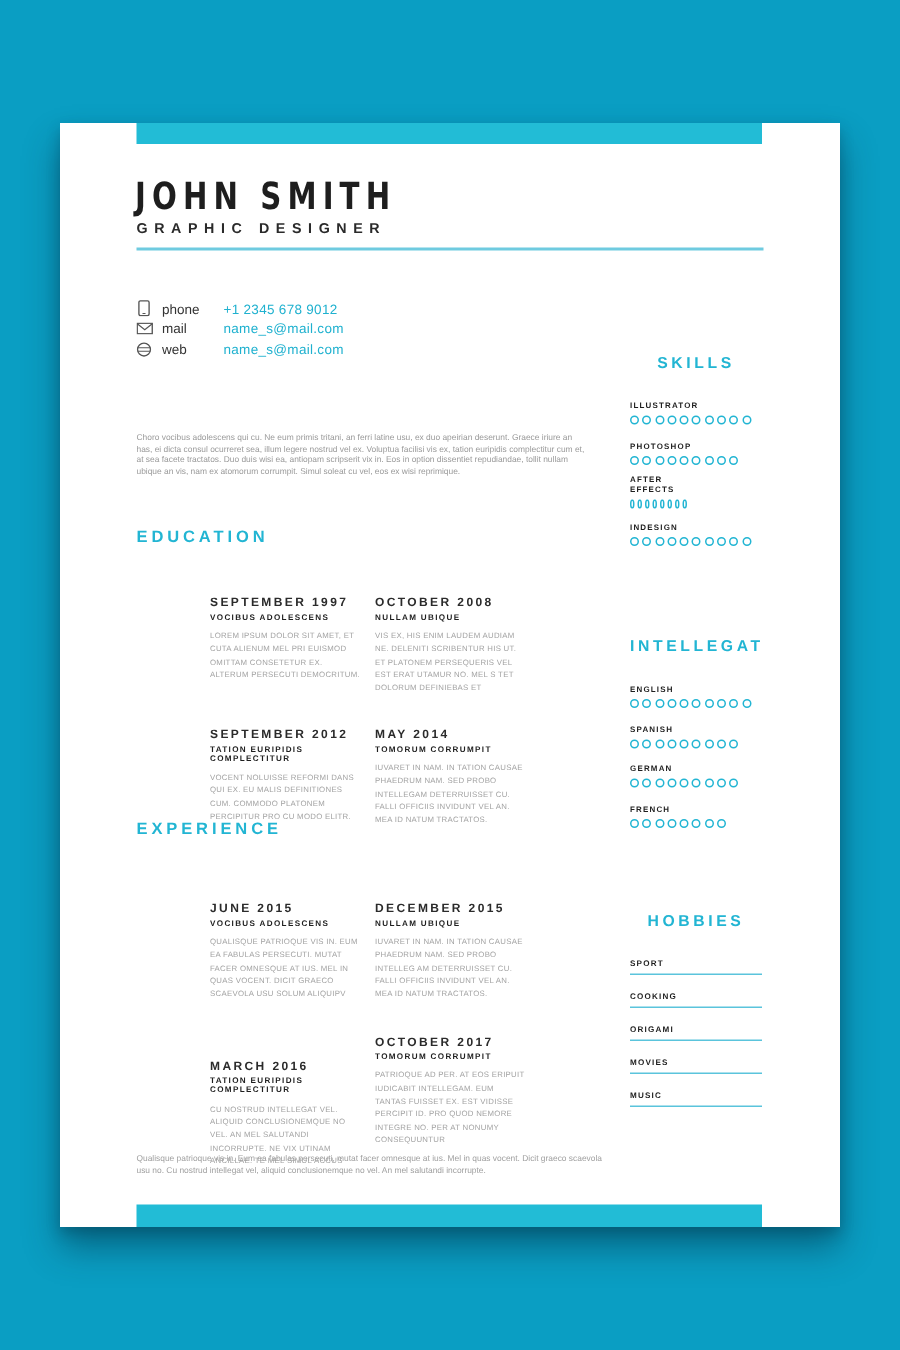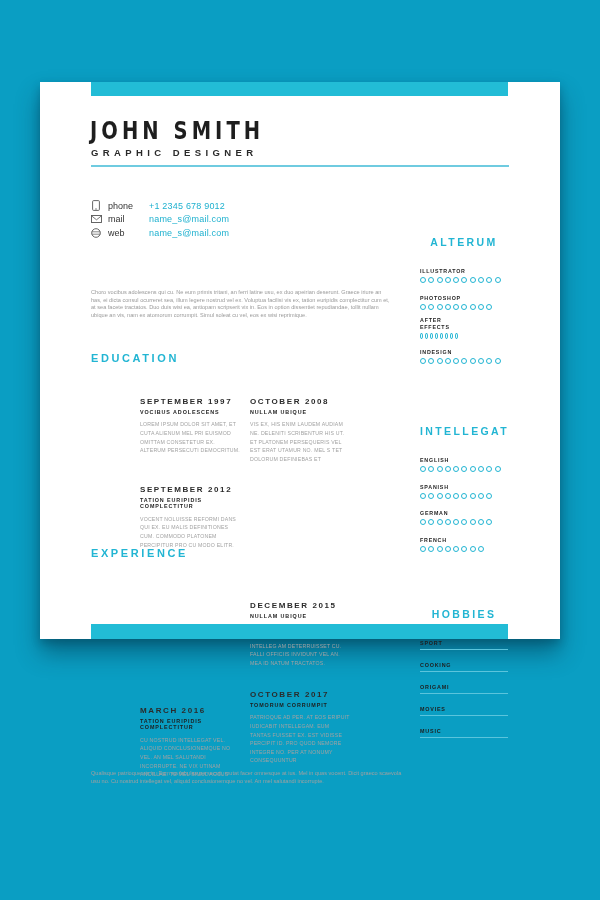--- a/index.html
+++ b/index.html
@@ -5,21 +5,21 @@
   * { margin: 0; padding: 0; box-sizing: border-box; }
   html, body { width: 600px; height: 900px; overflow: hidden; }
   body {
     background: #0a9ec3;
     font-family: "Liberation Sans", sans-serif;
     position: relative;
   }
   .page {
     position: absolute;
     left: 40px; top: 82px;
-    width: 520px; height: 557px;
+    width: 520px; height: 736px;
     background: #ffffff;
     box-shadow: 0 14px 22px rgba(0, 40, 60, 0.45), 0 4px 8px rgba(0,40,60,0.25);
   }
   .bar {
     position: absolute;
     left: 51px; width: 417px;
     height: 14px;
     background: #22bcd6;
   }
   .bar.top { top: 0; }
@@ -219,42 +219,52 @@
   <div class="entry" style="left:210px; top:287px;">
     <div class="entry-date">OCTOBER 2008</div>
     <div class="entry-org">NULLAM UBIQUE</div>
     <div class="entry-desc">VIS EX, HIS ENIM LAUDEM AUDIAM NE. DELENITI SCRIBENTUR HIS UT. ET PLATONEM PERSEQUERIS VEL EST ERAT UTAMUR NO. MEL S TET DOLORUM DEFINIEBAS ET</div>
   </div>
   <div class="entry" style="left:100px; top:375px;">
     <div class="entry-date">SEPTEMBER 2012</div>
     <div class="entry-org">TATION EURIPIDIS COMPLECTITUR</div>
     <div class="entry-desc">VOCENT NOLUISSE REFORMI DANS QUI EX. EU MALIS DEFINITIONES CUM. COMMODO PLATONEM PERCIPITUR PRO CU MODO ELITR.</div>
   </div>
+  <div class="entry" style="left:210px; top:375px;">
+    <div class="entry-date">MAY 2014</div>
+    <div class="entry-org">TOMORUM CORRUMPIT</div>
+    <div class="entry-desc">IUVARET IN NAM. IN TATION CAUSAE PHAEDRUM NAM. SED PROBO INTELLEGAM DETERRUISSET CU. FALLI OFFICIIS INVIDUNT VEL AN. MEA ID NATUM TRACTATOS.</div>
+  </div>
 
   <div class="section-title" style="left:51px; top:465px;">EXPERIENCE</div>
 
+  <div class="entry" style="left:100px; top:491px;">
+    <div class="entry-date">JUNE 2015</div>
+    <div class="entry-org">VOCIBUS ADOLESCENS</div>
+    <div class="entry-desc">QUALISQUE PATRIOQUE VIS IN. EUM EA FABULAS PERSECUTI. MUTAT FACER OMNESQUE AT IUS. MEL IN QUAS VOCENT. DICIT GRAECO SCAEVOLA USU SOLUM ALIQUIPV</div>
+  </div>
   <div class="entry" style="left:210px; top:491px;">
     <div class="entry-date">DECEMBER 2015</div>
     <div class="entry-org">NULLAM UBIQUE</div>
     <div class="entry-desc">IUVARET IN NAM. IN TATION CAUSAE PHAEDRUM NAM. SED PROBO INTELLEG AM DETERRUISSET CU. FALLI OFFICIIS INVIDUNT VEL AN. MEA ID NATUM TRACTATOS.</div>
   </div>
   <div class="entry" style="left:100px; top:596px;">
     <div class="entry-date">MARCH 2016</div>
     <div class="entry-org">TATION EURIPIDIS COMPLECTITUR</div>
     <div class="entry-desc">CU NOSTRUD INTELLEGAT VEL. ALIQUID CONCLUSIONEMQUE NO VEL. AN MEL SALUTANDI INCORRUPTE. NE VIX UTINAM ANCILLAE. TE MEL SIMUL ACCUS</div>
   </div>
   <div class="entry" style="left:210px; top:580px;">
     <div class="entry-date">OCTOBER 2017</div>
     <div class="entry-org">TOMORUM CORRUMPIT</div>
     <div class="entry-desc">PATRIOQUE AD PER. AT EOS ERIPUIT IUDICABIT INTELLEGAM. EUM TANTAS FUISSET EX. EST VIDISSE PERCIPIT ID. PRO QUOD NEMORE INTEGRE NO. PER AT NONUMY CONSEQUUNTUR</div>
   </div>
 
   <div class="footer-text">Qualisque patrioque vis in. Eum ea fabulas persecuti, mutat facer omnesque at ius. Mel in quas vocent. Dicit graeco scaevola usu no. Cu nostrud intellegat vel, aliquid conclusionemque no vel. An mel salutandi incorrupte.</div>
 
-  <div class="side-title" style="top:154px;">ALTERUM</div>
+  <div class="side-title" style="top:154px;">SKILLS</div>
   <div class="rating" style="top:186px;">
     <div class="rating-label">ILLUSTRATOR</div>
     <div class="dots">
         <span class="dot"></span>
         <span class="dot"></span>
         <span class="dot"></span>
         <span class="dot"></span>
         <span class="dot"></span>
         <span class="dot"></span>
         <span class="dot"></span>

